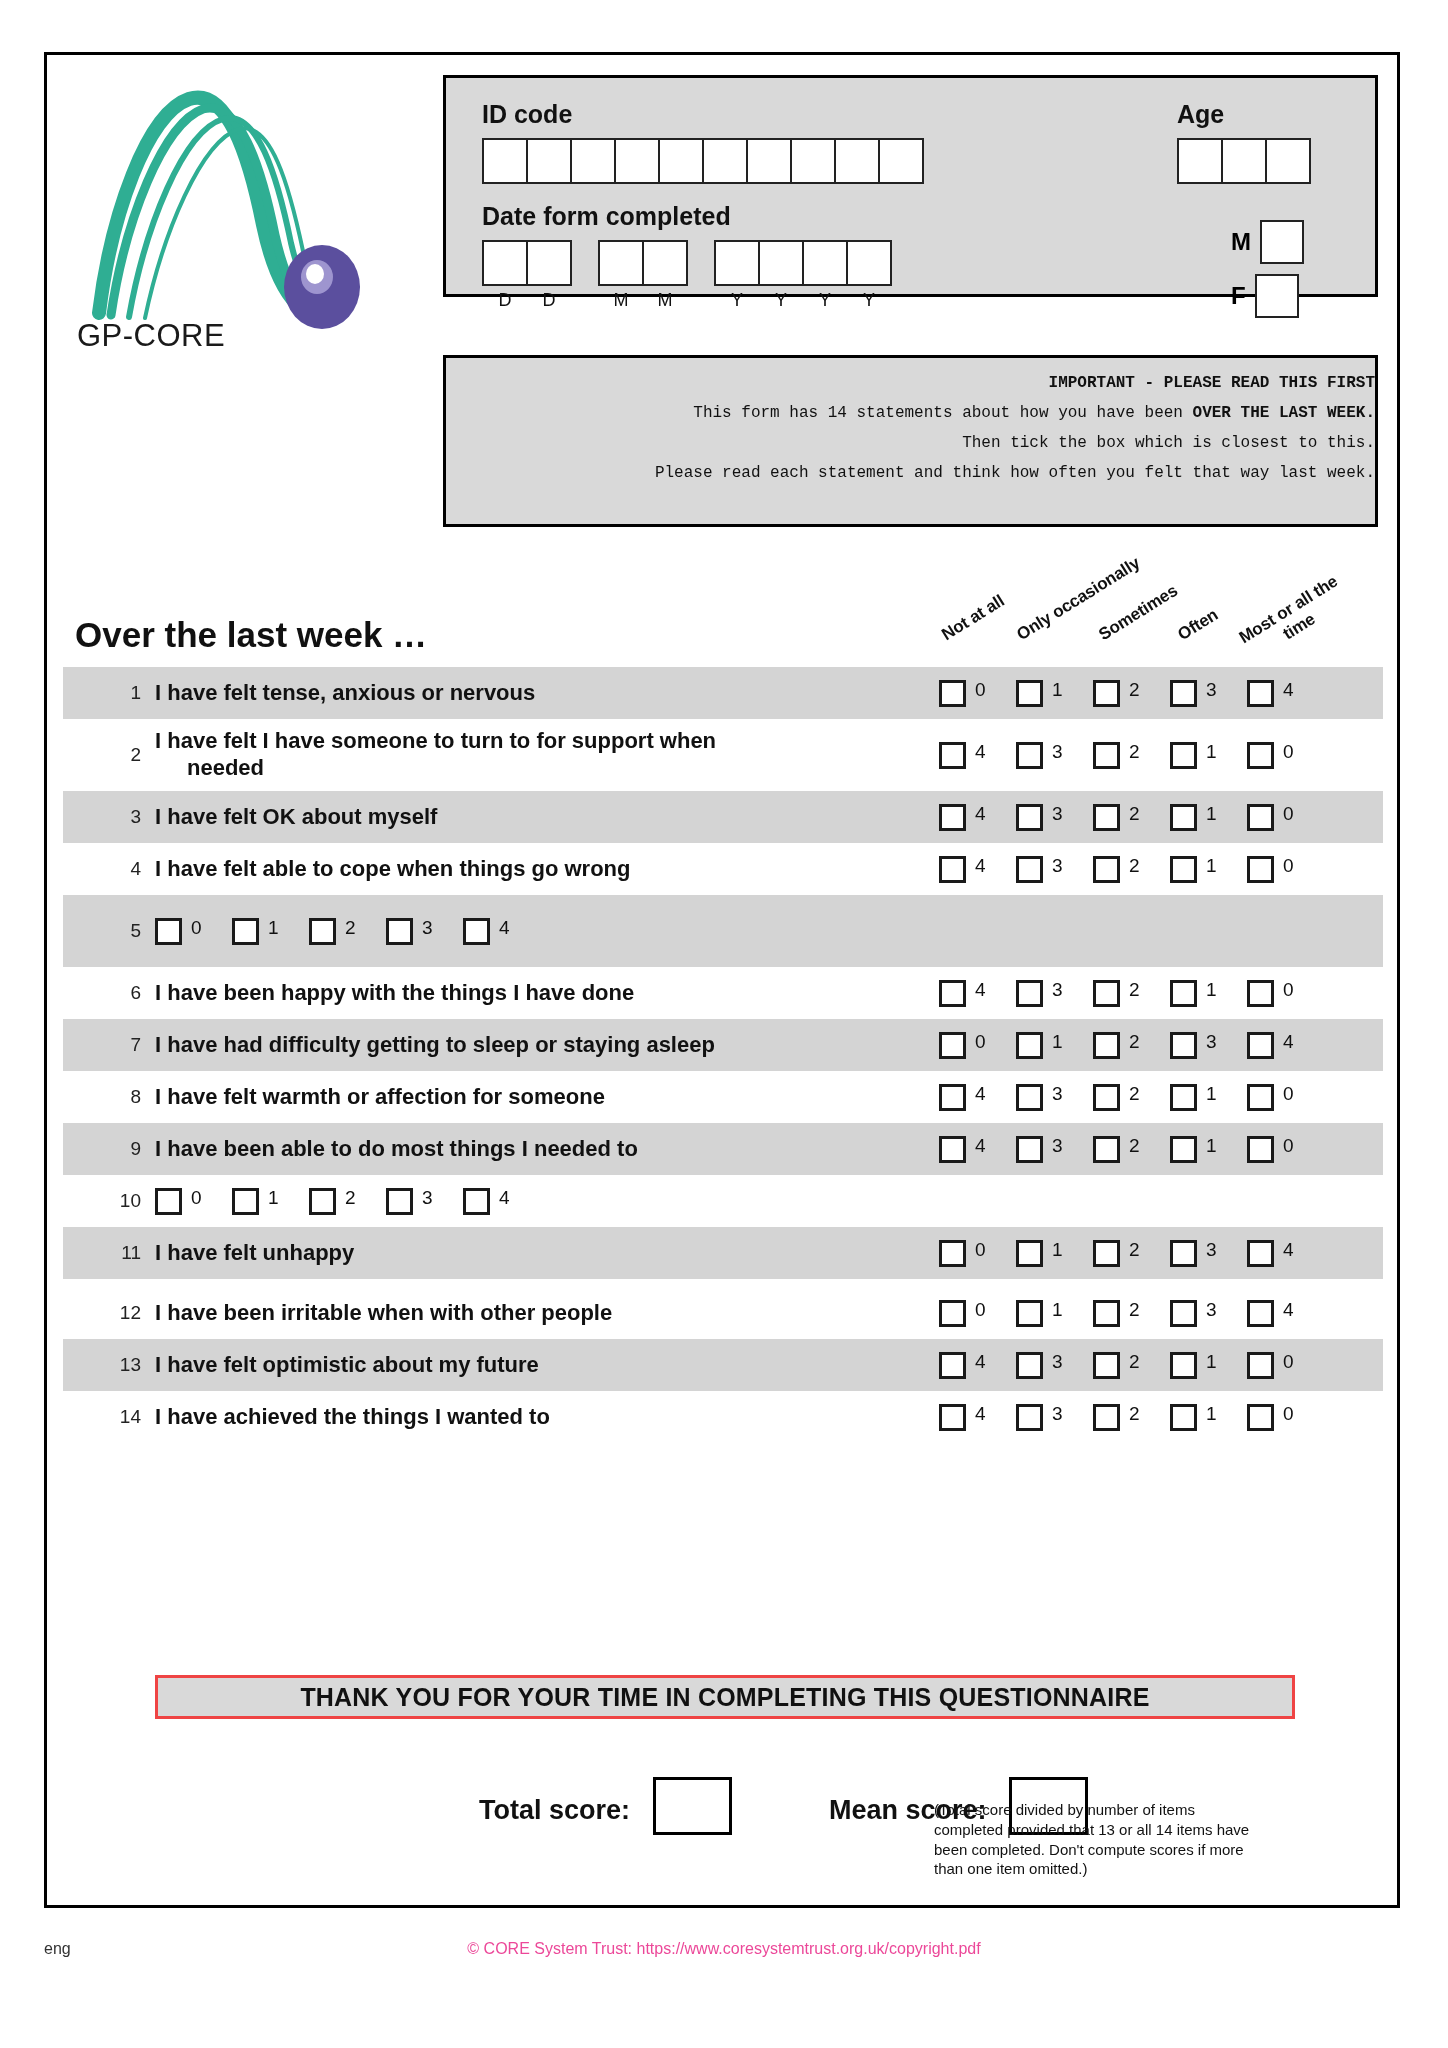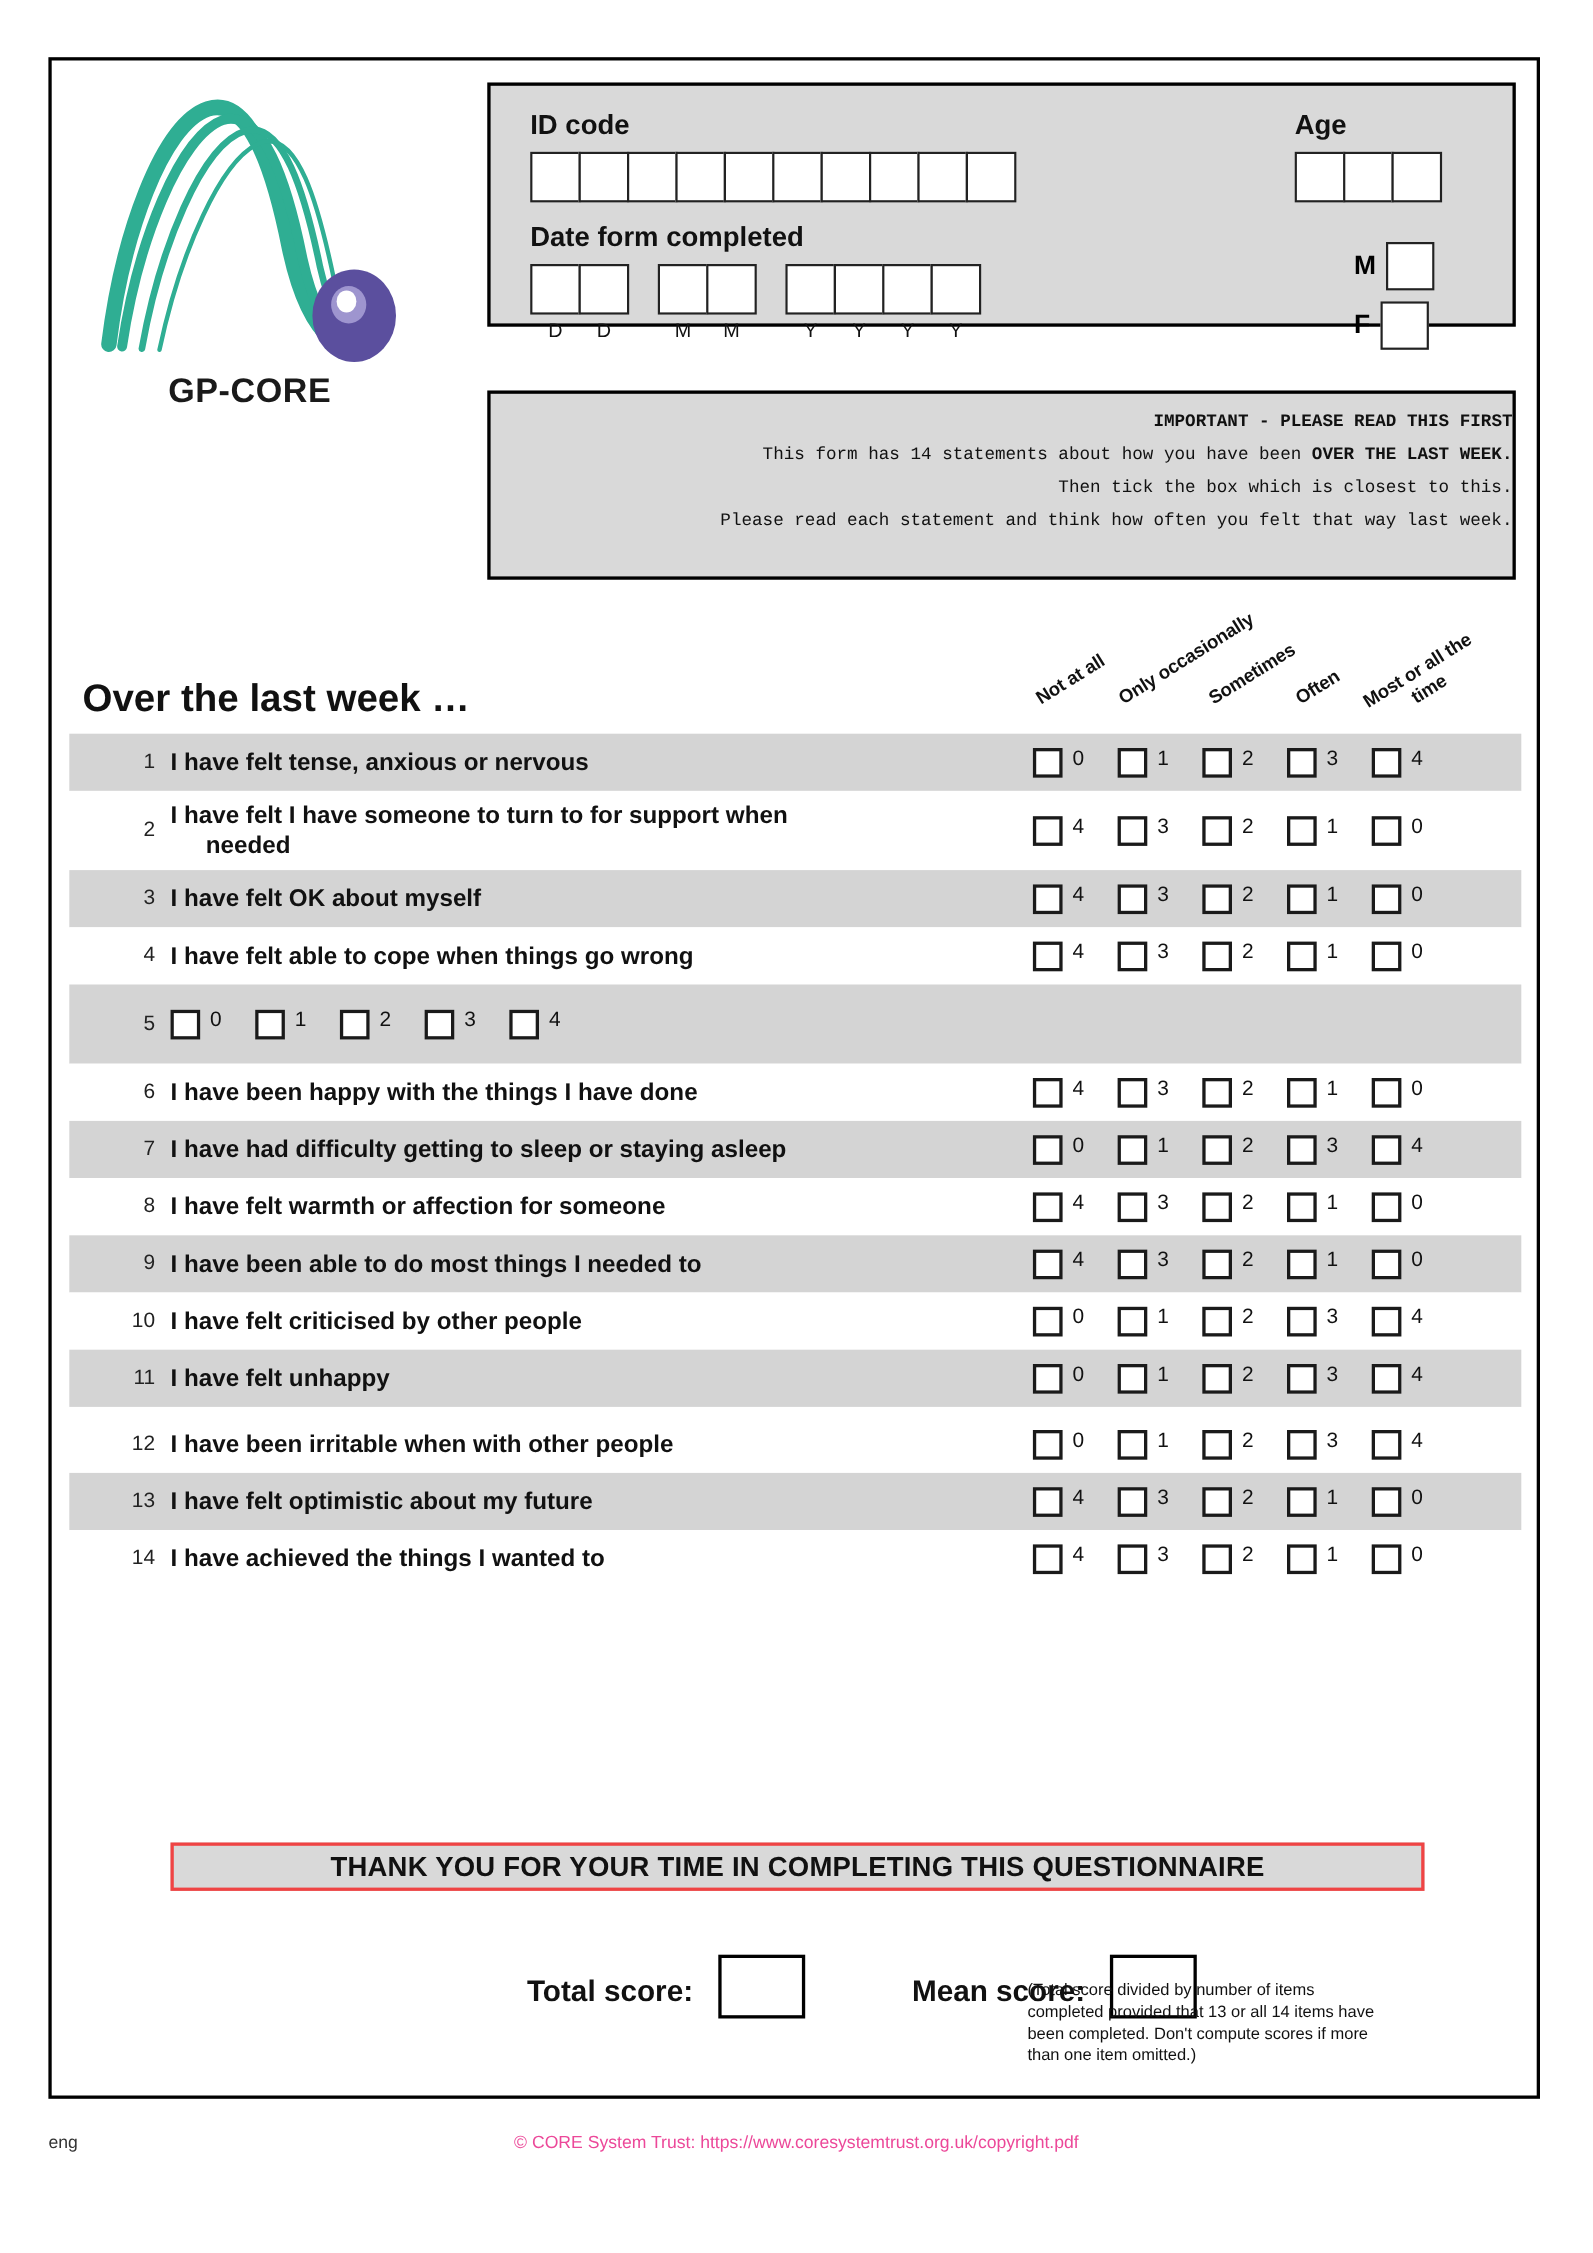--- a/index.html
+++ b/index.html
@@ -39,25 +39,24 @@
   #logo-mark {
     position: absolute;
     left: 0;
     top: 0;
     width: 300px;
     height: 265px;
   }
   #logo-text {
     position: absolute;
     left: 0;
-    top: 272px;
+    top: 253px;
     width: 300px;
-    text-align: center;
     font-size: 31px;
-    font-weight: bold;
+    font-weight: normal;
     letter-spacing: 0.5px;
     font-family: "Liberation Sans", sans-serif;
     color: #1a1a1a;
   }
 
   
   .grey-panel {
     position: absolute;
     background: #d9d9d9;
     border: 3px solid #000;
@@ -668,21 +667,20 @@
             <div class="optnum">1</div>
           </div>
           <div class="opt">
             <div class="tickbox"></div>
             <div class="optnum">0</div>
           </div>
         </div>
       </div>
       <div class="qrow plain" style="height: 52px; margin-top: 0px;">
         <div class="qnum">10</div>
-        <div class="qtext"><span>I have felt criticised by other people</span></div>
         <div class="qopts">
           <div class="opt">
             <div class="tickbox"></div>
             <div class="optnum">0</div>
           </div>
           <div class="opt">
             <div class="tickbox"></div>
             <div class="optnum">1</div>
           </div>
           <div class="opt">

